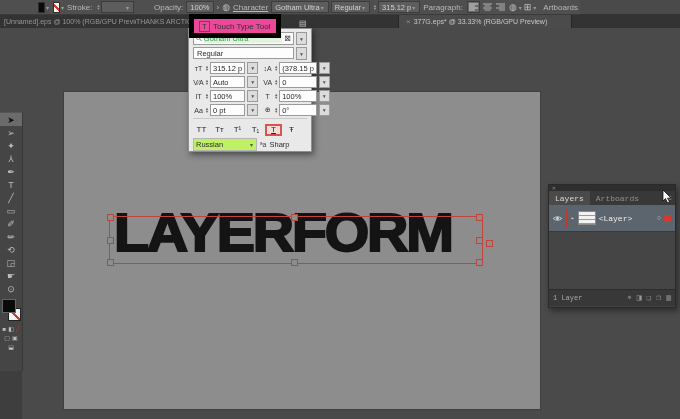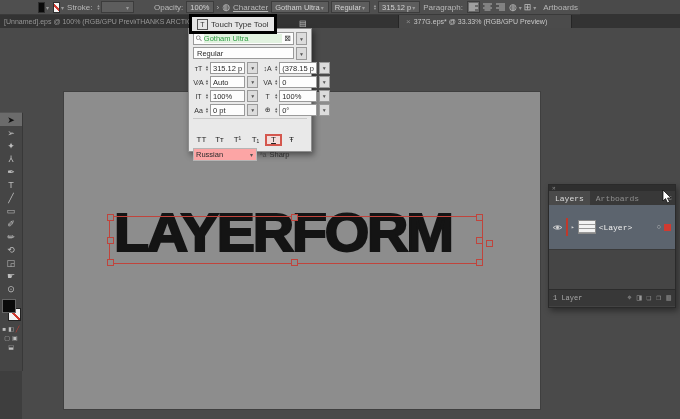--- a/index.html
+++ b/index.html
@@ -45,21 +45,21 @@
   .artboard{position:absolute;left:64px;top:92px;width:476px;height:317px;background:#8d8d8d;
             box-shadow:0 0 0 1px #3f3f3f;}
   .big-text{position:absolute;left:114px;top:206px;font-size:53px;font-weight:bold;color:#141414;
             letter-spacing:-2px;line-height:1;-webkit-text-stroke:2px #141414;
             transform:scaleX(1.08);transform-origin:left top;white-space:nowrap;z-index:6;}
   .selbox{position:absolute;left:109px;top:216px;width:372px;height:46px;
           border:1px solid #c0443c;z-index:7;}
   .handle{position:absolute;width:5px;height:5px;border:1px solid #c0443c;background:#8d8d8d;z-index:8;}
   
   .char-menu-ico{position:absolute;left:299px;top:19px;font-size:8px;color:#c9c9c9;z-index:39;}
-  .ttt-btn{position:absolute;left:189px;top:14px;height:14px;background:#e5e5e5;border:3px solid #000000;
+  .ttt-btn{position:absolute;left:189px;top:14px;height:14px;background:#ec4899;border:5px solid #000000;
            display:flex;align-items:center;padding:0 5px;font-size:8px;color:#333;z-index:41;gap:3px;}
   .ttt-ico{width:9px;height:9px;border:1px solid #555;font-size:7px;display:flex;align-items:center;
            justify-content:center;color:#333;}
   .charpanel{position:absolute;left:188px;top:28px;width:124px;height:124px;background:#e9e9e9;
              border:1px solid #8e8e8e;box-shadow:2px 3px 6px rgba(0,0,0,.45);z-index:40;
              padding:3px 4px;box-sizing:border-box;font-size:7.5px;color:#2b2b2b;}
   .searchrow{display:flex;align-items:center;height:13px;margin-bottom:2px;}
   .searchbox{flex:1;background:#fdfdfd;border:1px solid #9a9a9a;height:11px;display:flex;
              align-items:center;padding:0 2px;gap:2px;}
   .q-ico{font-size:8px;color:#777;transform:rotate(-45deg);}
@@ -70,43 +70,43 @@
   .stylerow{height:12px;margin-bottom:3px;display:flex;}
   .stylebox{flex:1;background:#fdfdfd;border:1px solid #9a9a9a;display:flex;align-items:center;padding:0 3px;}
   .grid2{display:grid;grid-template-columns:1fr 1fr;column-gap:4px;row-gap:2px;}
   .cell{display:flex;align-items:center;height:12px;}
   .cell .ic{width:11px;font-size:7px;color:#333;text-align:center;}
   .cell .st{display:flex;flex-direction:column;font-size:4px;line-height:3px;color:#666;margin:0 1px;}
   .cell .val{flex:1;background:#fdfdfd;border:1px solid #9a9a9a;height:10px;display:flex;
              align-items:center;padding:0 2px;overflow:hidden;white-space:nowrap;}
   .cell .dd{height:10px;}
   .fmtrow{display:flex;align-items:center;height:15px;margin-top:2px;border-top:1px solid #c9c9c9;
-          padding-top:13px;gap:1px;}
+          padding-top:3px;gap:1px;}
   .fmtbtn{width:17px;height:12px;display:flex;align-items:center;justify-content:center;
           font-size:8px;color:#222;}
   .fmtbtn.highlight{border:2px solid #d4574e;background:#f3dedc;box-sizing:border-box;}
   .fmtbtn .u{text-decoration:underline;}
   .langrow{display:flex;align-items:center;height:13px;margin-top:1px;gap:3px;}
-  .langbox{width:58px;background:#fca5a5;border:1px solid #b5b5b5;height:11px;display:flex;
+  .langbox{width:58px;background:#bef264;border:1px solid #b5b5b5;height:11px;display:flex;
            align-items:center;justify-content:space-between;padding:0 2px;}
   .aa{font-size:7px;color:#444;}
   
   .click-here{position:absolute;left:300px;top:123px;font-size:17px;font-weight:bold;color:#ffffff;
               z-index:50;text-shadow:0 1px 2px rgba(0,0,0,.25);letter-spacing:.5px;}
   
   .layers{position:absolute;left:548px;top:184px;width:126px;height:122px;background:#434343;
           border:1px solid #2a2a2a;box-shadow:2px 3px 6px rgba(0,0,0,.4);z-index:20;font-size:8px;font-family:Liberation Mono, monospace;}
   .lp-strip{height:6px;background:#2e2e2e;display:flex;align-items:center;justify-content:space-between;
             padding:0 3px;color:#8a8a8a;font-size:6px;}
   .lp-tabs{height:14px;background:#383838;display:flex;align-items:center;color:#8f8f8f;}
   .lp-tab{padding:0 6px;height:14px;display:flex;align-items:center;}
   .lp-tab.active{background:#4a4a4a;color:#dcdcdc;}
   .lp-menu{margin-left:auto;margin-right:3px;color:#9a9a9a;font-size:8px;}
   .lp-body{height:84px;background:#454545;}
-  .lp-row{height:18px;background:#5c646e;display:flex;align-items:center;gap:3px;padding:13px 2px;
+  .lp-row{height:18px;background:#5c646e;display:flex;align-items:center;gap:3px;padding:4px 2px;
           border-bottom:1px solid #3a3a3a;}
   .eye{width:12px;display:flex;justify-content:center;}
   .redbar{width:2px;height:18px;background:#c0392b;}
   .tri{color:#cfcfcf;font-size:6px;}
   .thumb{width:16px;height:12px;background:#f2f2f2;border:1px solid #888;
          background-image:linear-gradient(#999 1px,transparent 1px);background-size:100% 4px;background-position:0 3px;}
   .lname{color:#efefef;flex:1;}
   .target{color:#c5c5c5;font-size:7px;}
   .selsq{width:7px;height:7px;background:#d03a30;margin-right:2px;}
   .lp-foot{height:16px;background:#383838;border-top:1px solid #2c2c2c;display:flex;align-items:center;

